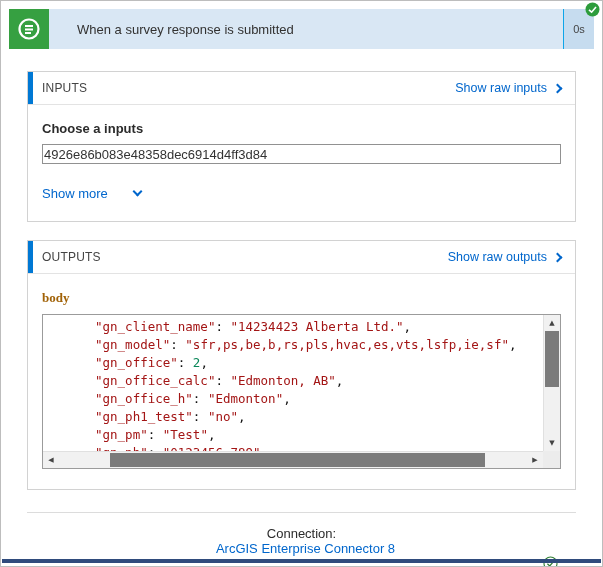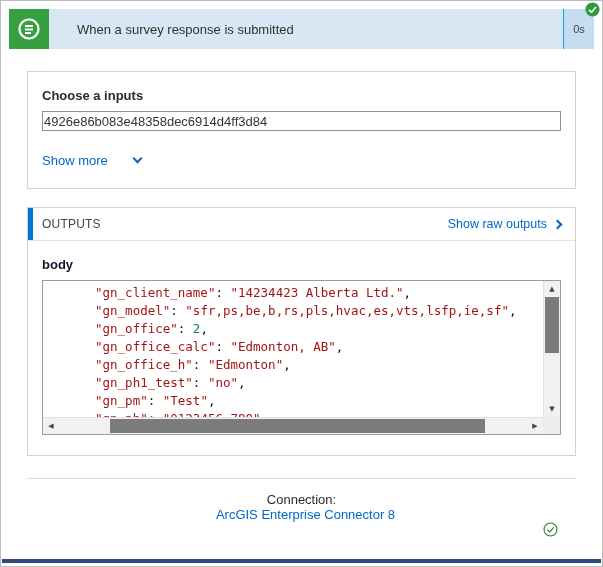--- a/index.html
+++ b/index.html
@@ -85,21 +85,21 @@
   .survey-input{
     width:100%;height:20px;border:1px solid #919191;background:#fff;
     padding:0 1px;font-family:"Liberation Sans","DejaVu Sans",sans-serif;
     font-size:13px;color:#333;outline:none;
   }
   .show-more{
     margin-top:22px;display:inline-flex;align-items:center;
     color:var(--link-blue);font-size:13px;cursor:pointer;text-decoration:none;gap:19px;
   }
   
-  .body-label{font-weight:bold;font-size:13px;color:#0f172a;margin-bottom:8px;}
+  .body-label{font-weight:bold;font-size:13px;color:#a16207;margin-bottom:8px;font-family:Liberation Serif, serif;}
   .code-box{
     border:1px solid #9b9b9b;height:155px;
     display:grid;grid-template-columns:1fr 17px;grid-template-rows:1fr 17px;
   }
   .code-view{
     overflow:hidden;white-space:nowrap;padding:3px 0 0 52px;
     font-family:"DejaVu Sans Mono","Liberation Mono",monospace;
     font-size:12.5px;line-height:18px;
   }
   .code-line{white-space:pre;}
@@ -155,20 +155,28 @@
         <line x1="9" y1="17" x2="15" y2="17" stroke="#fff" stroke-width="2"></line>
       </svg>
     </div>
     <div class="hdr-title">When a survey response is submitted</div>
     <div class="dur-badge">0s</div>
   </div>
 
   <div class="card-body">
 
     <div class="section sec-inputs">
+      <div class="sec-hdr">
+        <span class="sec-accent"></span>
+        <span class="sec-title">INPUTS</span>
+        <a class="raw-link">
+            <span>Show raw inputs</span>
+            <span class="chev-right"></span>
+          </a>
+      </div>
       <div class="sec-body">
         <div class="field-label">Choose a inputs</div>
         <input class="survey-input" type="text" value="4926e86b083e48358dec6914d4ff3d84" style="">
         <div><a class="show-more">
               <span>Show more</span>
               <span class="chev-down"></span>
             </a></div>
       </div>
     </div>
 

